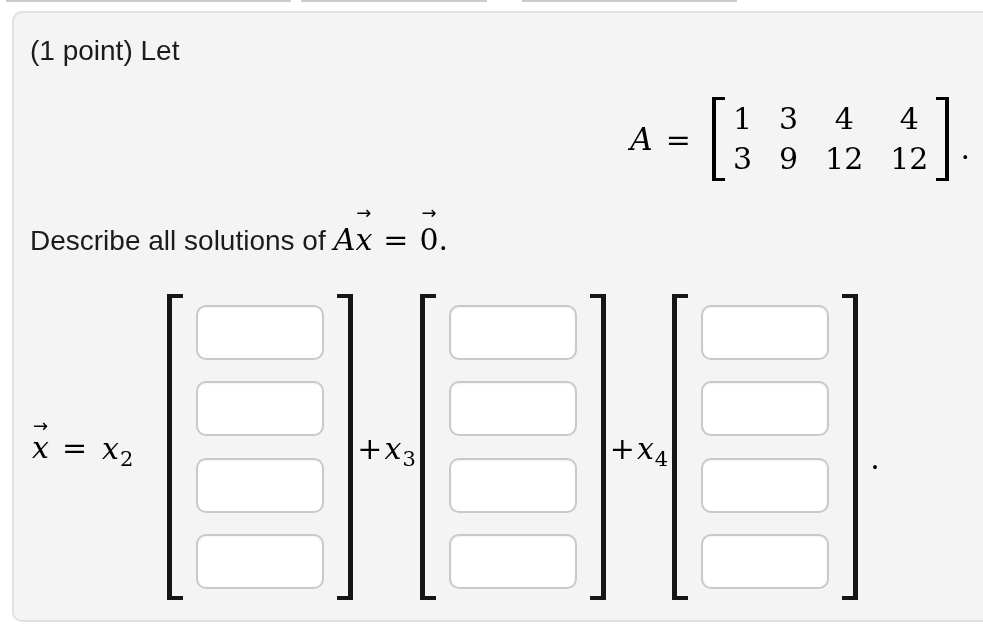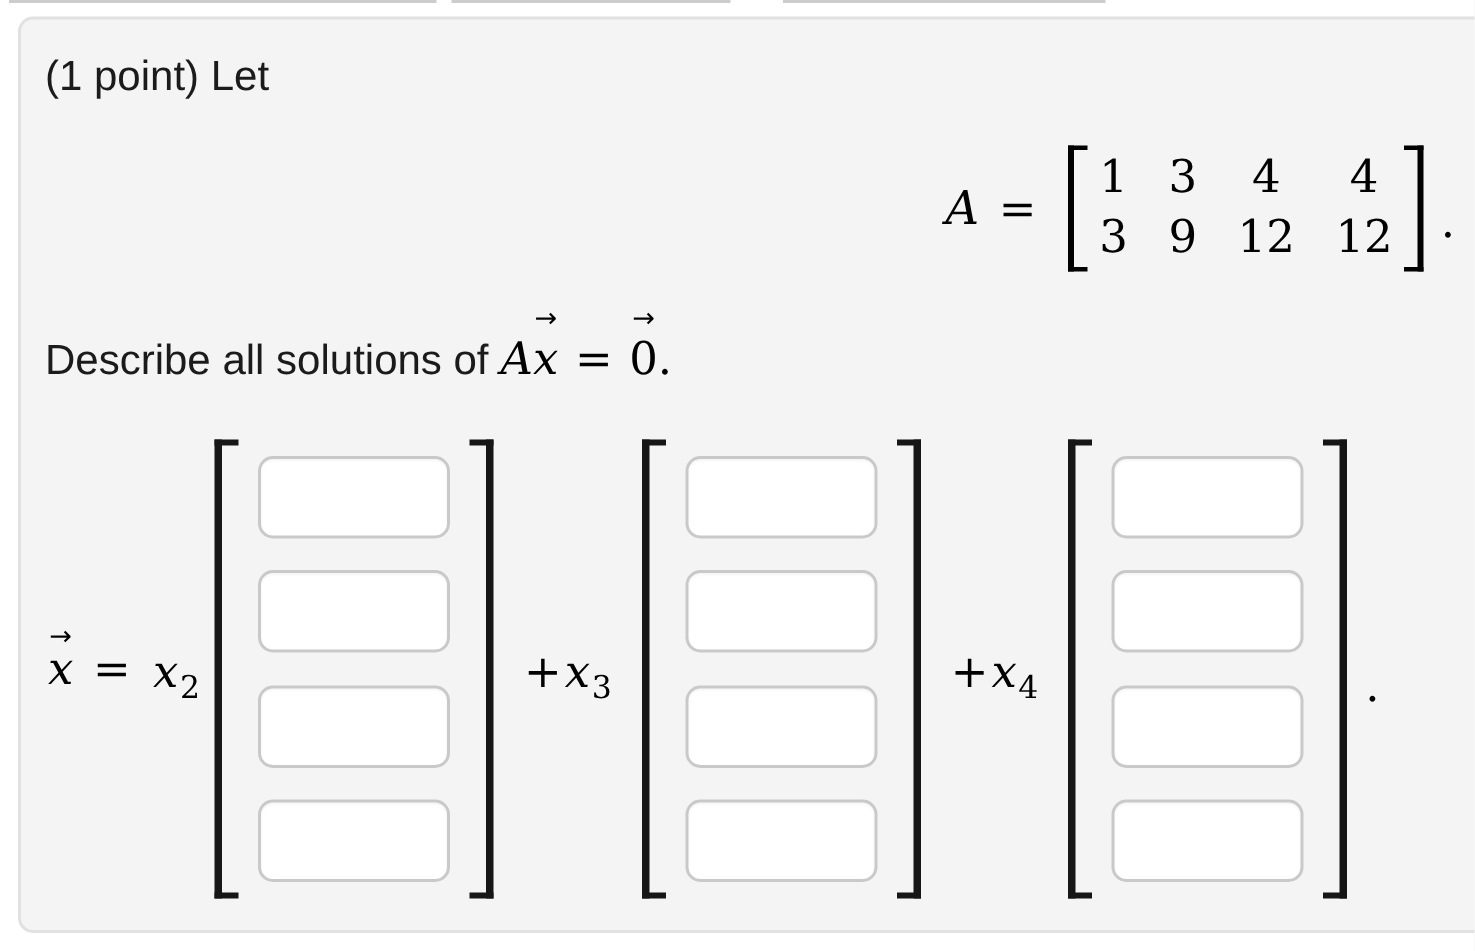--- a/index.html
+++ b/index.html
@@ -68,22 +68,22 @@
   .d-A{margin-left:8px;}
   .d-eq{margin-left:11px;margin-right:11px;}
 
   
   .equation-line{
     display:flex;align-items:center;margin-top:30px;height:306px;
   }
   .lhs-vec{margin-left:2px;}
   .lhs-eq{margin:0 13px;}
   .coef{transform:translateY(4px);white-space:nowrap;}
-  .coef-first{margin-right:10px;}
-  .coef-mid{margin:0 20px;}
+  .coef-first{margin-right:34px;}
+  .coef-mid{margin:0 4px;}
   .vgroup{display:flex;height:306px;flex:none;}
   .vbr{height:306px;width:16px;box-sizing:border-box;flex:none;}
   .vbr-l{border-left:5px solid #161616;border-top:4px solid #161616;border-bottom:4px solid #161616;}
   .vbr-r{border-right:5px solid #161616;border-top:4px solid #161616;border-bottom:4px solid #161616;}
   .ventries{
     display:flex;flex-direction:column;justify-content:space-between;
     box-sizing:border-box;height:306px;padding:11px 13px;
   }
   .entry{
     width:128px;height:55px;box-sizing:border-box;

